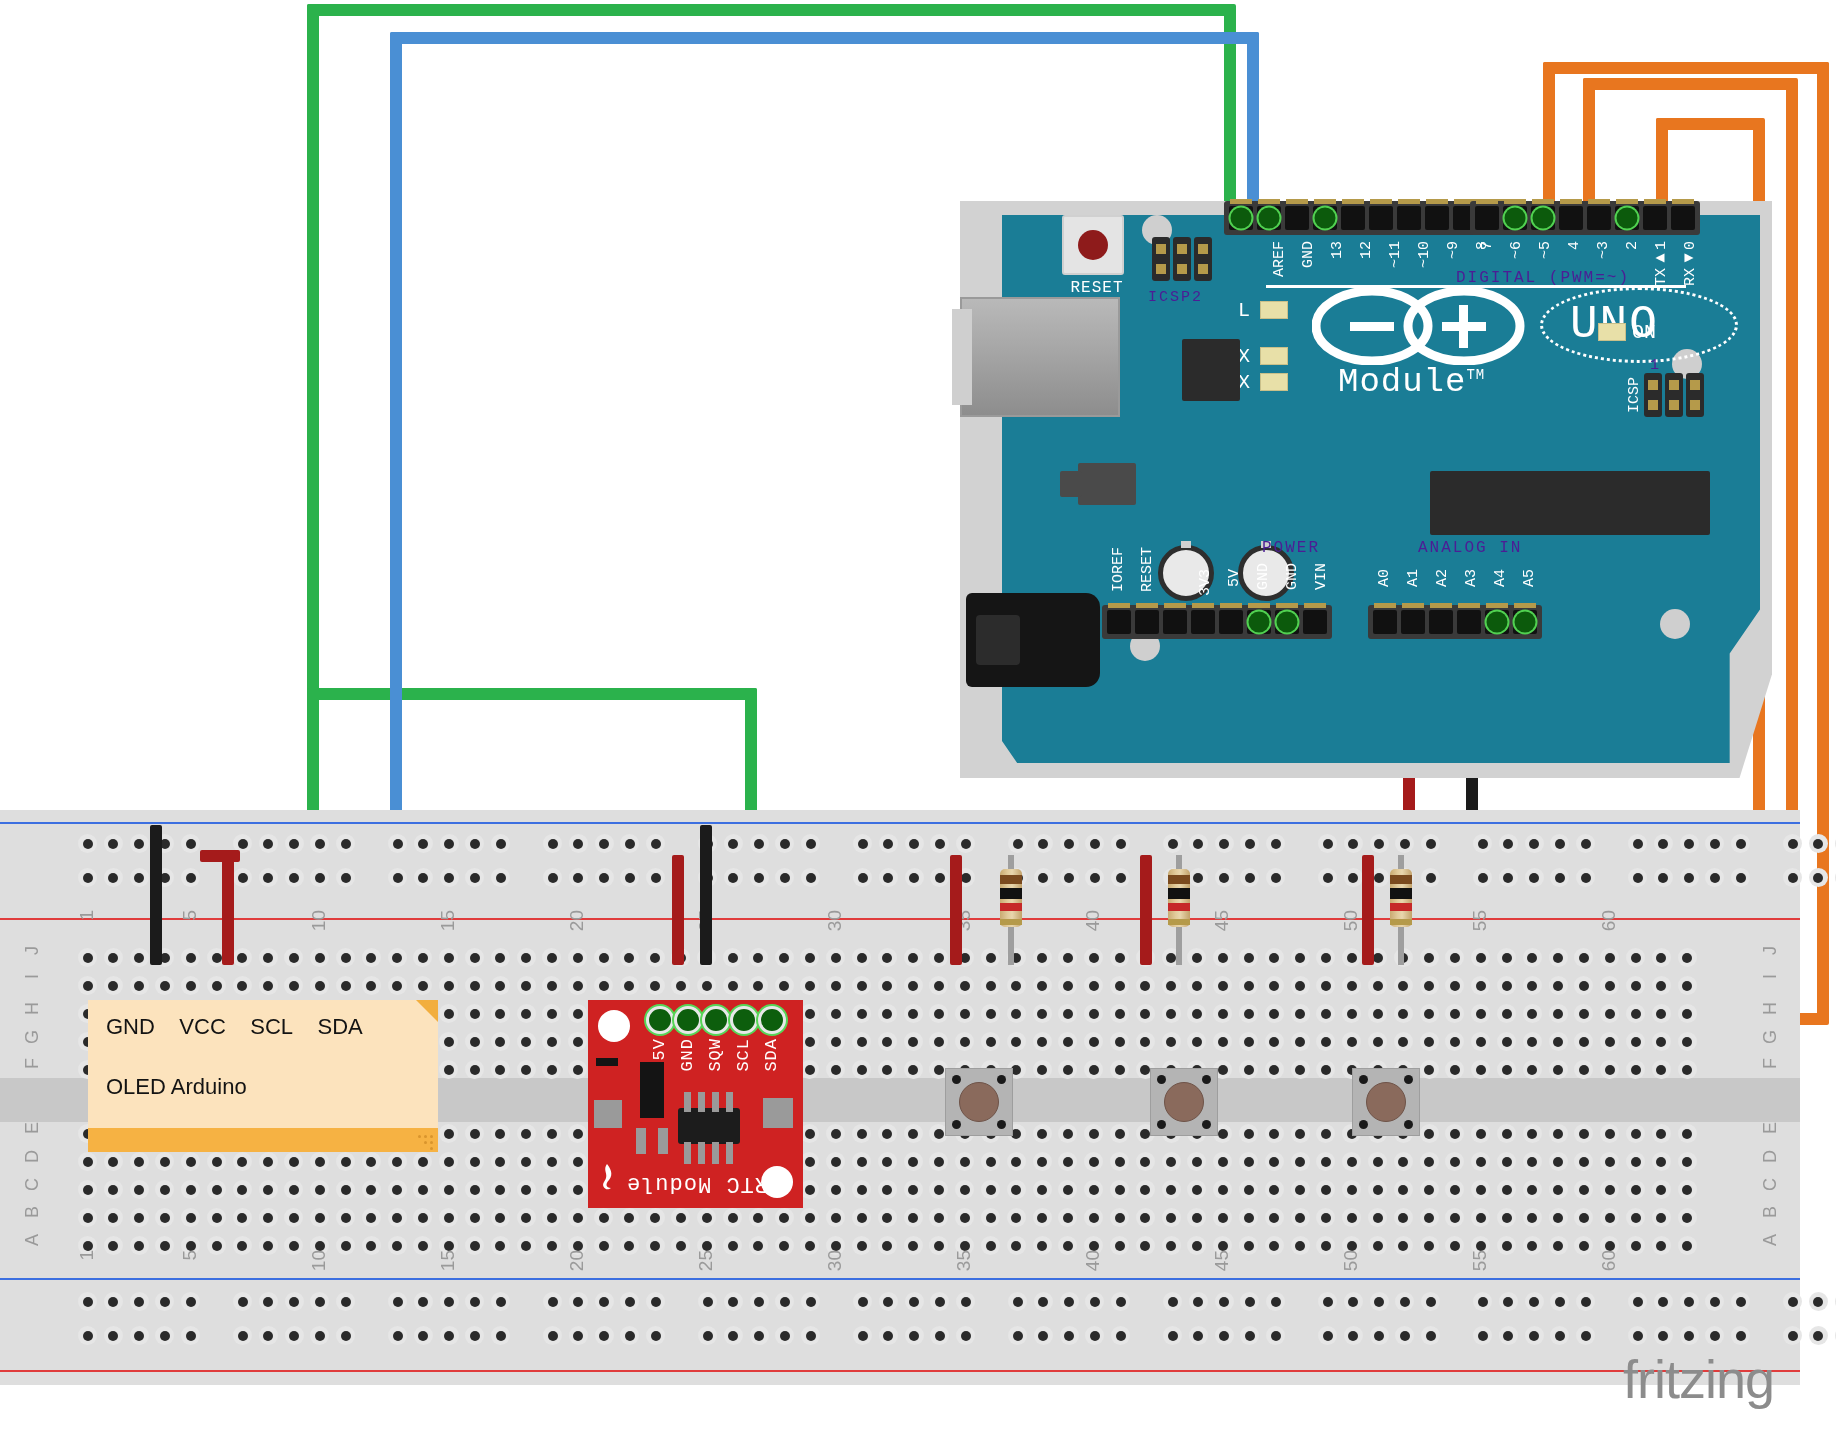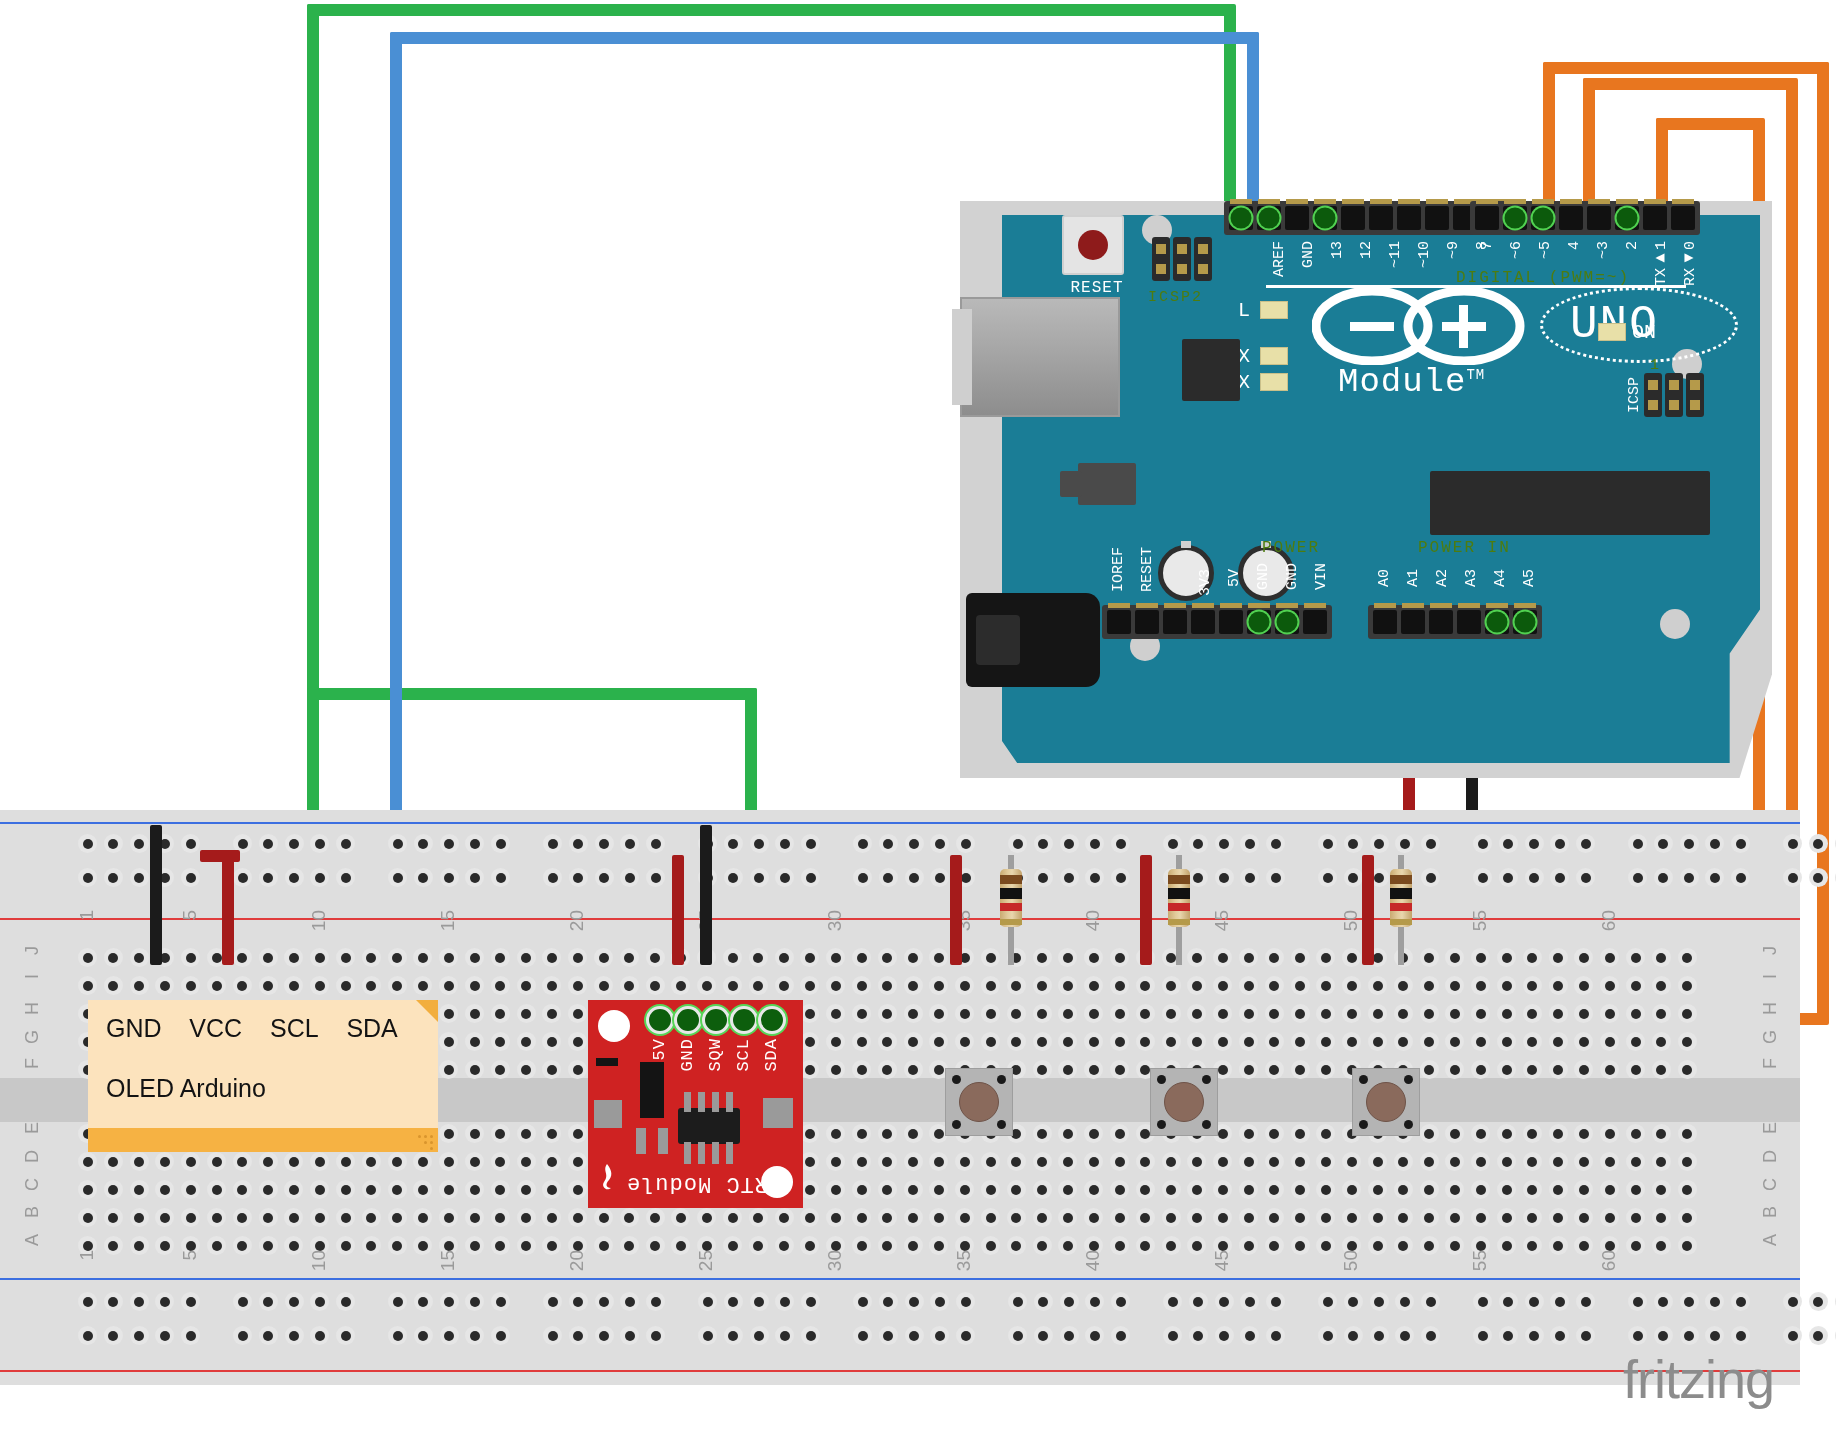--- a/index.html
+++ b/index.html
@@ -89,21 +89,21 @@
   .pin.used-red::after{ background:#8a2f12; box-shadow:0 0 0 2px #51d151; }
   .pinlbl {
     position:absolute; color:#fff;
     font-family:"Liberation Mono", monospace;
     font-size:15px; letter-spacing:0px;
     writing-mode: vertical-rl;
     transform: rotate(180deg);
     white-space:nowrap;
   }
   .grouplbl {
-    position:absolute; color:#4d7c0f;
+    position:absolute; color:#4c1d95;
     font-family:"Liberation Mono", monospace;
     font-size:16px; letter-spacing:2px;
   }
   .ard-line{position:absolute;background:#fff;height:3px;}
   .ard-chip{position:absolute;background:#2b2b2b;border-radius:2px;}
   .ard-cap{
     position:absolute;width:56px;height:56px;border-radius:50%;
     background:#e9e9e9;border:5px solid #2e2e2e;
   }
   .ard-cap::after{content:"";position:absolute;left:50%;top:-9px;transform:translateX(-50%);width:10px;height:7px;background:#d0d0d0;}
@@ -189,21 +189,21 @@
   }
   .note-fold{
     position:absolute;right:0;top:0;width:22px;height:22px;
     background:#f2ae3e;
     clip-path: polygon(0 0, 100% 0, 100% 100%);
   }
   .note-bar{position:absolute;left:0;bottom:0;width:350px;height:24px;background:#f6b243;}
   .note-grip{position:absolute;right:4px;bottom:3px;width:16px;height:14px;}
   .note-grip b{position:absolute;width:3px;height:3px;background:#d9952d;border-radius:50%;display:block;}
   .note-line{
-    position:absolute;color:#131313;font-family:"Liberation Sans",sans-serif;font-size:25px;
+    position:absolute;color:#131313;font-family:"Liberation Sans",sans-serif;font-size:22px;
     white-space:nowrap;
   }
 
   
   .pbtn{
     position:absolute;width:68px;height:68px;background:#b4b4b4;
     border:1px solid #9e9e9e;
   }
   .pbtn .cap{
     position:absolute;left:50%;top:50%;transform:translate(-50%,-50%);
@@ -403,21 +403,21 @@
       <div class="pin top-gold"></div>
       <div class="pin used top-gold"></div>
       <div class="pin used top-gold"></div>
     </div>
     <div class="pinlbl" style="left:416px; top:368px;">A0</div>
     <div class="pinlbl" style="left:445px; top:368px;">A1</div>
     <div class="pinlbl" style="left:474px; top:368px;">A2</div>
     <div class="pinlbl" style="left:503px; top:368px;">A3</div>
     <div class="pinlbl" style="left:532px; top:368px;">A4</div>
     <div class="pinlbl" style="left:561px; top:368px;">A5</div>
-    <div class="grouplbl" style="left:458px; top:338px;">POWER IN</div>
+    <div class="grouplbl" style="left:458px; top:338px;">ANALOG IN</div>
   </div>
 
   <div id="breadboard" class="abs">
 
     <div class="bb-rail-line bb-rail-blue" style="top:12px;"></div>
     <div class="bb-rail-line bb-rail-red" style="top:108px;"></div>
 
     <div class="bb-rail-line bb-rail-blue" style="top:468px;"></div>
     <div class="bb-rail-line bb-rail-red" style="top:560px;"></div>
 

